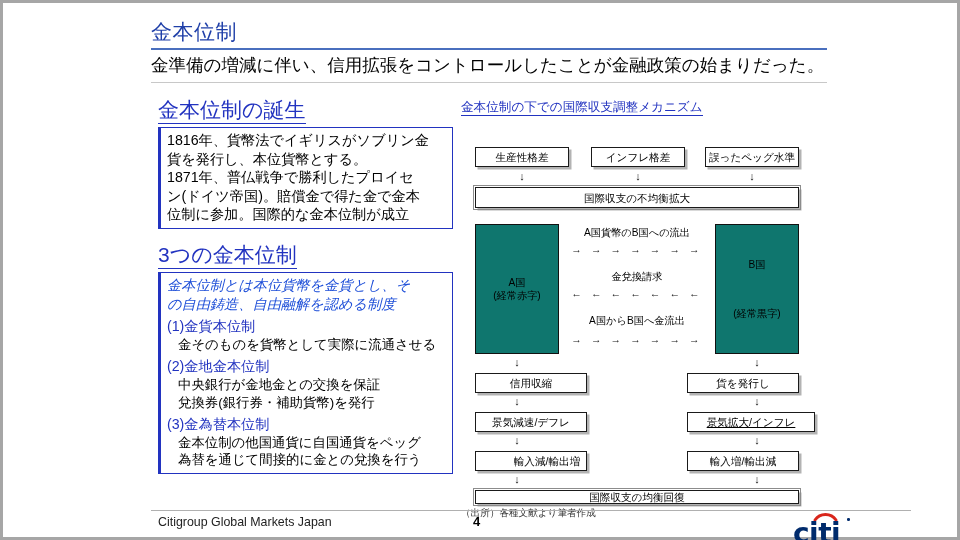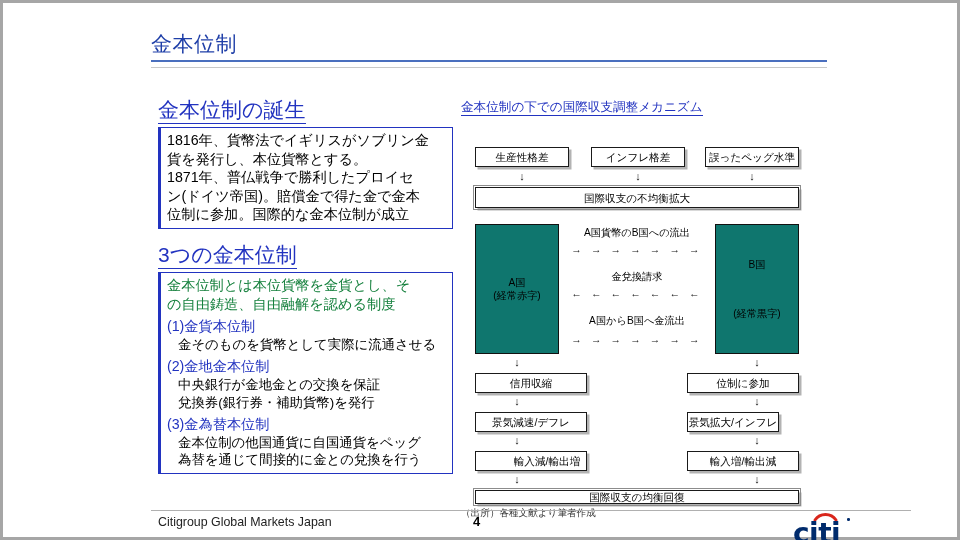--- a/index.html
+++ b/index.html
@@ -2,35 +2,35 @@
 <html><head>
 <meta charset="utf-8">
 <style>
   html,body{margin:0;padding:0;background:#ffffff;}
   body{width:960px;height:540px;overflow:hidden;font-family:"Liberation Sans","DejaVu Sans",sans-serif;}
 
   #slide{position:relative;width:960px;height:540px;box-sizing:border-box;
          border:3px solid #a6a6a6;background:#ffffff;}
 
   
-  #title-area{position:absolute;left:148px;top:28px;width:680px;}
+  #title-area{position:absolute;left:148px;top:16px;width:680px;}
   #slide-title{font-size:21px;color:#1f3fa8;letter-spacing:0.5px;line-height:1.2;
                padding-bottom:3px;}
   #title-rule{height:2px;background:#4a6fbe;width:676px;margin-top:1px;}
   #subtitle{font-size:17.5px;color:#000;margin-top:5px;line-height:1.25;white-space:nowrap;}
   #subtitle-rule{height:1px;background:#c8c8c8;width:676px;margin-top:5px;}
 
   
   #left-col{position:absolute;left:155px;top:94px;width:295px;}
   .sec-head{font-size:21px;color:#2233c0;font-weight:normal;line-height:1.25;
             display:inline-block;border-bottom:1.5px solid #2233c0;padding-bottom:0px;margin-bottom:3px;}
   .txtbox{border:1px solid #2233c0;border-left:3px solid #2233c0;
           padding:3px 6px 4px 6px;box-sizing:border-box;}
   .bodyline{font-size:14.2px;color:#000;line-height:1.30;white-space:nowrap;}
-  .italic{font-size:14.2px;color:#15803d;line-height:1.32;white-space:nowrap;}
+  .italic{font-style:italic;font-size:14.2px;color:#1d4ed8;line-height:1.32;white-space:nowrap;}
   .numhead{font-size:14.2px;color:#2233c0;line-height:1.32;white-space:nowrap;margin-top:4px;}
   .subline{font-size:13.4px;color:#000;line-height:1.30;white-space:nowrap;padding-left:11px;}
   #sec2-head{margin-top:13px;}
 
   
   #right-col{position:absolute;left:458px;top:94px;width:352px;}
   #diagram-title{font-size:12.6px;color:#2233c0;display:inline-block;
                  border-bottom:1.5px solid #2233c0;line-height:1.3;padding-bottom:0px;}
   #diagram{position:relative;width:352px;height:390px;margin-top:7px;}
 
@@ -58,20 +58,21 @@
   #citi-dot{position:absolute;left:54px;top:7px;width:2.5px;height:2.5px;background:#002b6c;border-radius:50%;}
 </style>
 </head>
 <body>
 
 <div id="slide">
 
   <div id="title-area">
     <div id="slide-title">金本位制</div>
     <div id="title-rule"></div>
+    <div id="subtitle">金準備の増減に伴い、信用拡張をコントロールしたことが金融政策の始まりだった。</div>
     <div id="subtitle-rule"></div>
   </div>
 
   <div id="left-col">
 
     <div class="sec-head">金本位制の誕生</div>
     <div class="txtbox">
       <div class="bodyline">1816年、貨幣法でイギリスがソブリン金</div>
       <div class="bodyline">貨を発行し、本位貨幣とする。</div>
       <div class="bodyline">1871年、普仏戦争で勝利したプロイセ</div>
@@ -132,23 +133,23 @@
 
       <div class="darrow" style="left:50px;top:234px;width:12px;">↓</div>
       <div class="dbox" style="left:14px;top:250px;width:112px;height:20px;">信用収縮</div>
       <div class="darrow" style="left:50px;top:273px;width:12px;">↓</div>
       <div class="dbox" style="left:14px;top:289px;width:112px;height:20px;">景気減速/デフレ</div>
       <div class="darrow" style="left:50px;top:312px;width:12px;">↓</div>
       <div class="dbox" style="left:14px;top:328px;width:112px;height:20px;padding-left:32px;">輸入減/輸出増</div>
       <div class="darrow" style="left:50px;top:351px;width:12px;">↓</div>
 
       <div class="darrow" style="left:290px;top:234px;width:12px;">↓</div>
-      <div class="dbox" style="left:226px;top:250px;width:112px;height:20px;">位制に参加</div>
+      <div class="dbox" style="left:226px;top:250px;width:112px;height:20px;">貨を発行し</div>
       <div class="darrow" style="left:290px;top:273px;width:12px;">↓</div>
-      <div class="dbox" style="left:226px;top:289px;width:92px;height:20px;">景気拡大/インフレ</div>
+      <div class="dbox" style="left:226px;top:289px;width:128px;height:20px;text-decoration:underline;">景気拡大/インフレ</div>
       <div class="darrow" style="left:290px;top:312px;width:12px;">↓</div>
       <div class="dbox" style="left:226px;top:328px;width:112px;height:20px;">輸入増/輸出減</div>
       <div class="darrow" style="left:290px;top:351px;width:12px;">↓</div>
 
       <div class="dbox wide" style="left:14px;top:367px;width:324px;height:14px;">国際収支の均衡回復</div>
 
       <div id="source-note">（出所）各種文献より筆者作成</div>
     </div>
   </div>
 

